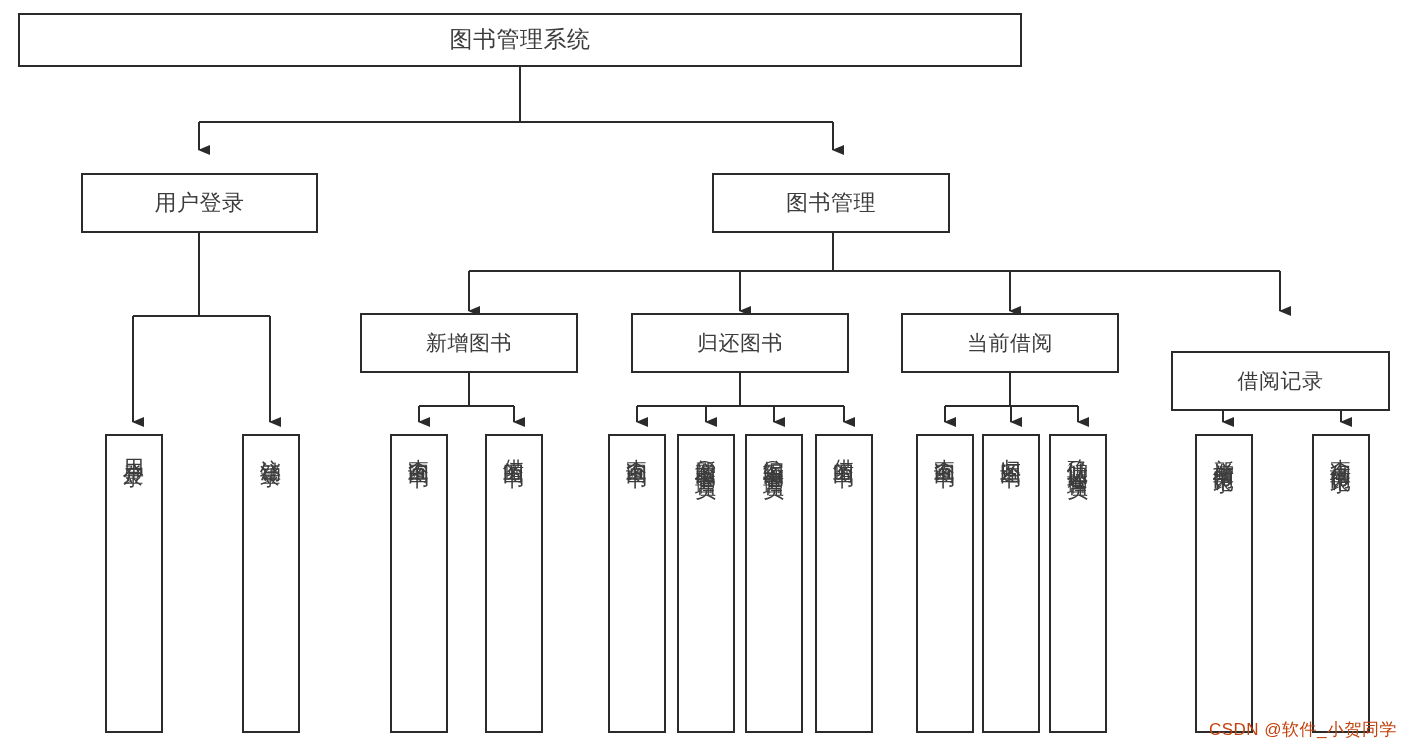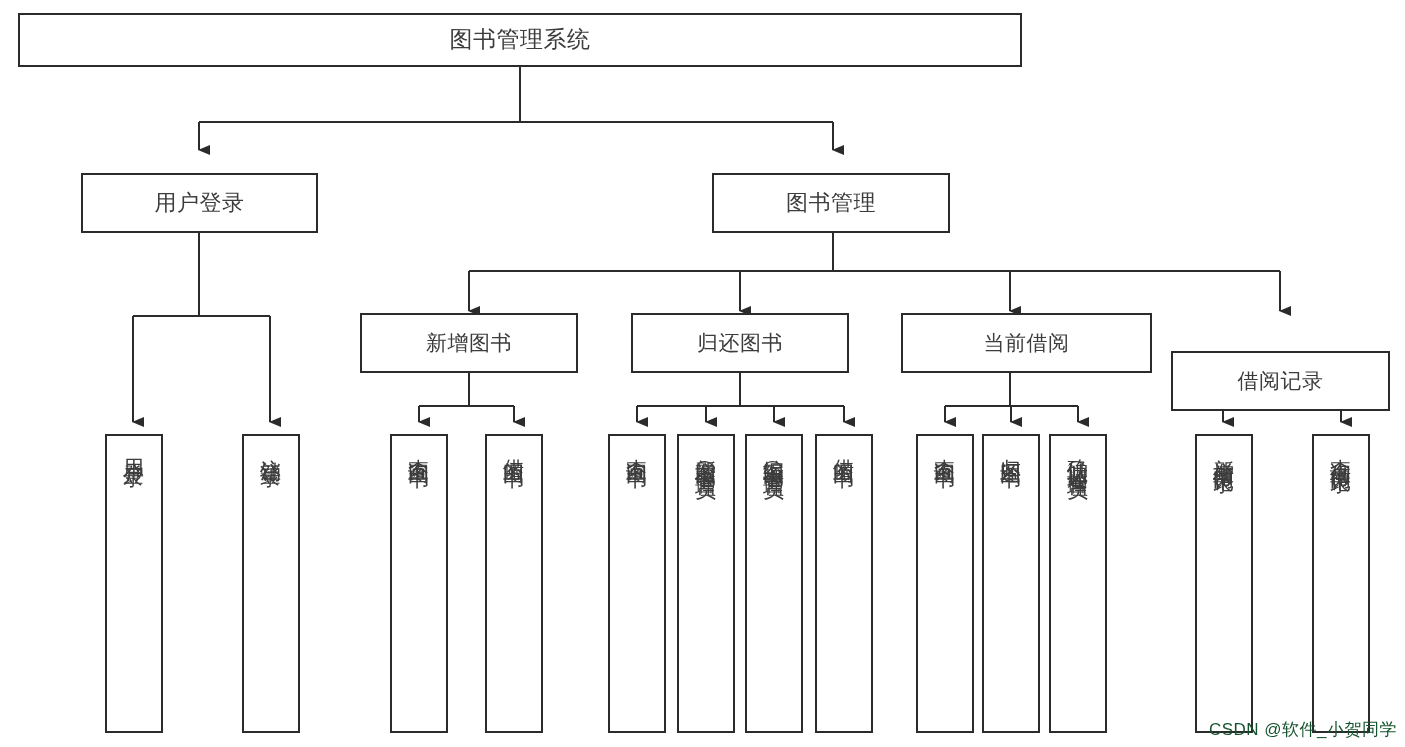--- a/index.html
+++ b/index.html
@@ -64,21 +64,21 @@
     text-orientation: upright;
     letter-spacing: 3px;
     line-height: 1;
     white-space: nowrap;
   }
   #watermark {
     position: absolute;
     right: 8px;
     bottom: 6px;
     font-size: 17px;
-    color: #14532d;
+    color: #c2410c;
     font-family: "Liberation Sans", "DejaVu Sans", sans-serif;
     letter-spacing: 0.5px;
     user-select: none;
     pointer-events: none;
   }
 </style>
 </head>
 <body>
 
 <div id="diagram-root">
@@ -146,21 +146,21 @@
   </div>
 
   <div class="node-box lvl-3" style="left:360px; top:313px; width:218px; height:60px;">
     <span class="node-label">新增图书</span>
   </div>
 
   <div class="node-box lvl-3" style="left:631px; top:313px; width:218px; height:60px;">
     <span class="node-label">归还图书</span>
   </div>
 
-  <div class="node-box lvl-3" style="left:901px; top:313px; width:251px; height:60px;">
+  <div class="node-box lvl-3" style="left:901px; top:313px; width:218px; height:60px;">
     <span class="node-label">当前借阅</span>
   </div>
 
   <div class="node-box lvl-3" style="left:1171px; top:313px; width:219px; height:60px;margin-top:38px;">
     <span class="node-label">借阅记录</span>
   </div>
 
   <div class="node-box lvl-leaf" style="left:105px; top:434px; width:58px; height:299px;">
     <span class="node-label">用户登录</span>
   </div>

